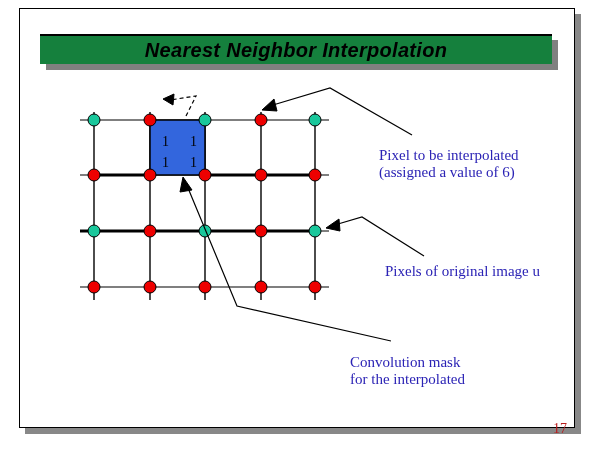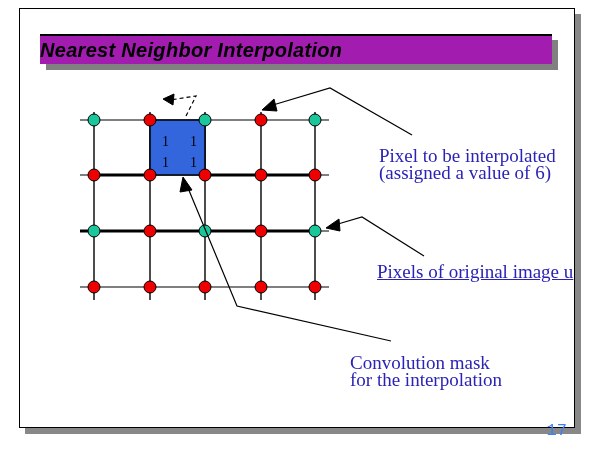--- a/index.html
+++ b/index.html
@@ -50,25 +50,26 @@
     width: 512px;
     height: 30px;
     background: #808080;
   }
   .title-banner {
     position: absolute;
     left: 40px;
     top: 34px;
     width: 512px;
     height: 30px;
-    background: #a21caf;
+    background: #15803d;
     border-top: 2px solid #000000;
     box-sizing: border-box;
     display: flex;
     align-items: center;
+    justify-content: center;
   }
   .title-text {
     font-family: "Liberation Sans", sans-serif;
     font-style: italic;
     font-weight: bold;
     font-size: 20px;
     color: #000000;
     letter-spacing: 0.3px;
     white-space: nowrap;
   }
@@ -80,35 +81,35 @@
     top: 0;
     width: 600px;
     height: 450px;
   }
 
   
   .note {
     position: absolute;
     color: #2b23b5;
     font-family: "Liberation Serif", serif;
-    font-size: 19px;
+    font-size: 15px;
     line-height: 17px;
     white-space: nowrap;
   }
   .note-pixel       { left: 379px; top: 147px; }
-  .note-original    { left: 377px; top: 263px; text-decoration: underline; }
+  .note-original    { left: 385px; top: 263px; }
   .note-mask        { left: 350px; top: 354px; }
 
   .page-number {
     position: absolute;
     right: 33px;
     top: 421px;
-    font-family: Liberation Mono, monospace;
-    font-size: 17px;
-    color: #3b82f6;
+    font-family: Liberation Serif, serif;
+    font-size: 14px;
+    color: #b91c1c;
   }
 </style>
 </head>
 <body>
 
 <div id="slide">
 
   <div class="slide-shadow"></div>
   <div class="slide-frame"></div>
 
@@ -206,18 +207,18 @@
     <div>Pixel to be interpolated</div>
     <div>(assigned a value of 6)</div>
   </div>
 
   <div class="note note-original">
     <div>Pixels of original image u</div>
   </div>
 
   <div class="note note-mask">
     <div>Convolution mask</div>
-    <div>for the interpolation</div>
+    <div>for the interpolated</div>
   </div>
 
   <div class="page-number">17</div>
 
 </div>
 
 </body></html>

